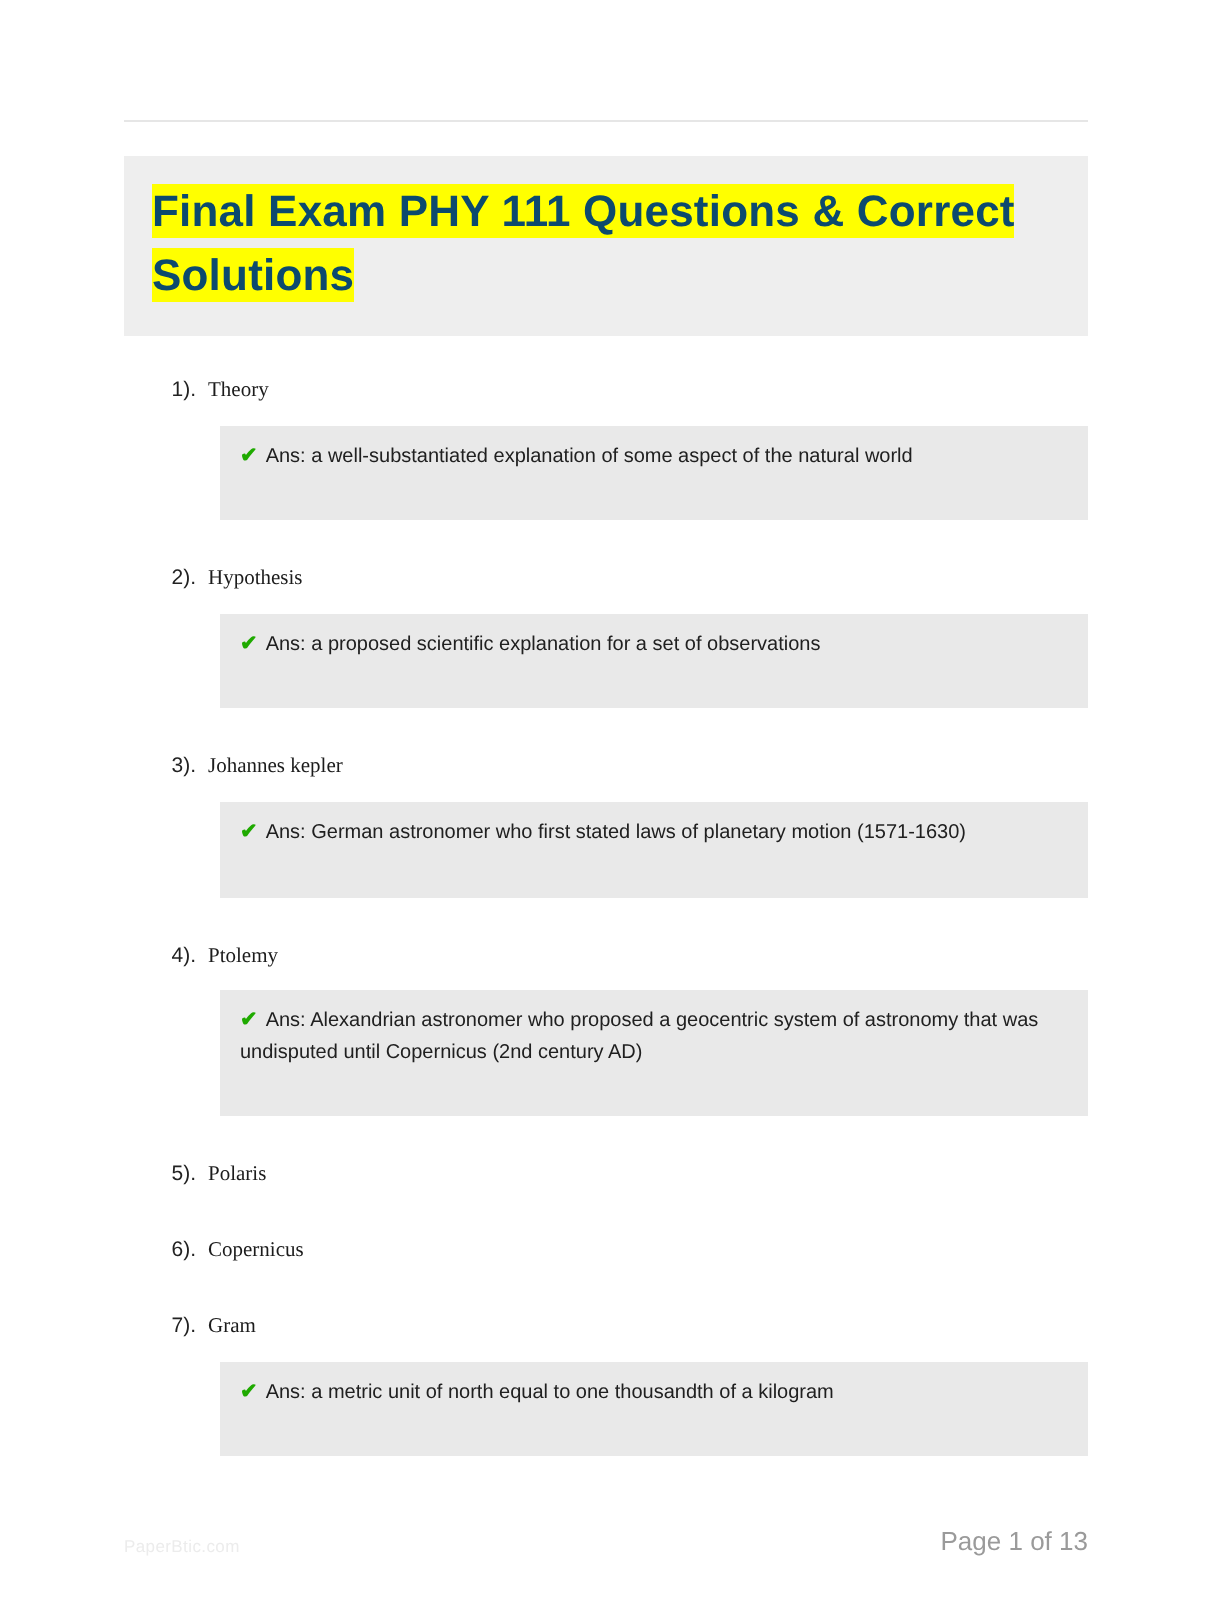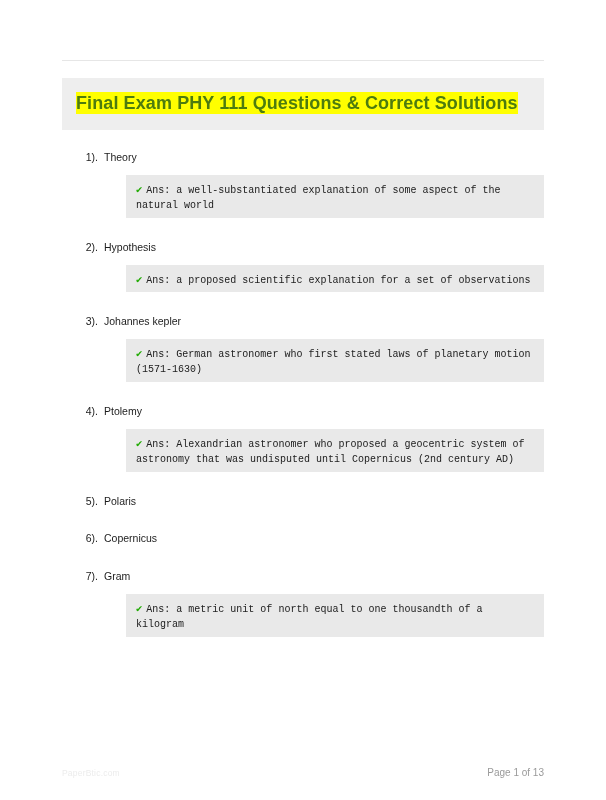--- a/index.html
+++ b/index.html
@@ -31,23 +31,23 @@
     top: 78px;
     left: 62px;
     width: 482px;
   }
   .title-block {
     background: #eeeeee;
     padding: 12px 14px 14px 14px;
     box-sizing: border-box;
   }
   .title-text {
-    font-size: 18px;
+    font-size: 22px;
     font-weight: bold;
-    color: #4d7c0f;
+    color: #0c4a6e;
     line-height: 1.45;
     letter-spacing: 0.1px;
   }
   .title-text .hl {
     background: #ffff00;
     padding: 1px 0;
   }
   .qa-list {
     margin-top: 20px;
   }
@@ -66,27 +66,27 @@
     font-size: 10.5px;
     color: #222222;
     padding-right: 6px;
     box-sizing: border-box;
     line-height: 1.5;
   }
   .q-text {
     font-size: 10.5px;
     color: #1c1c1c;
     line-height: 1.5;
+    font-family: Liberation Serif, serif;
   }
   .ans-box {
-    margin-left: 64px;
+    margin-left: 48px;
     background: #e9e9e9;
-    padding: 7px 10px 4px 10px;
-    box-sizing: border-box;
-    font-family: Liberation Mono, monospace;
+    padding: 7px 10px 24px 10px;
+    box-sizing: border-box;
   }
   .ans-inner {
     font-size: 10px;
     color: #202020;
     line-height: 1.55;
   }
   .check {
     color: #1faa00;
     font-size: 10.5px;
     font-weight: bold;
@@ -100,21 +100,21 @@
     display: flex;
     justify-content: space-between;
     align-items: flex-end;
   }
   .watermark {
     font-size: 8.5px;
     color: #ececec;
     letter-spacing: 0.2px;
   }
   .page-num {
-    font-size: 10px;
+    font-size: 13px;
     color: #9a9a9a;
     padding-left: 26px;
   }
 </style>
 </head>
 <body>
 
 <div class="page">
 
   <div class="top-rule"></div>

